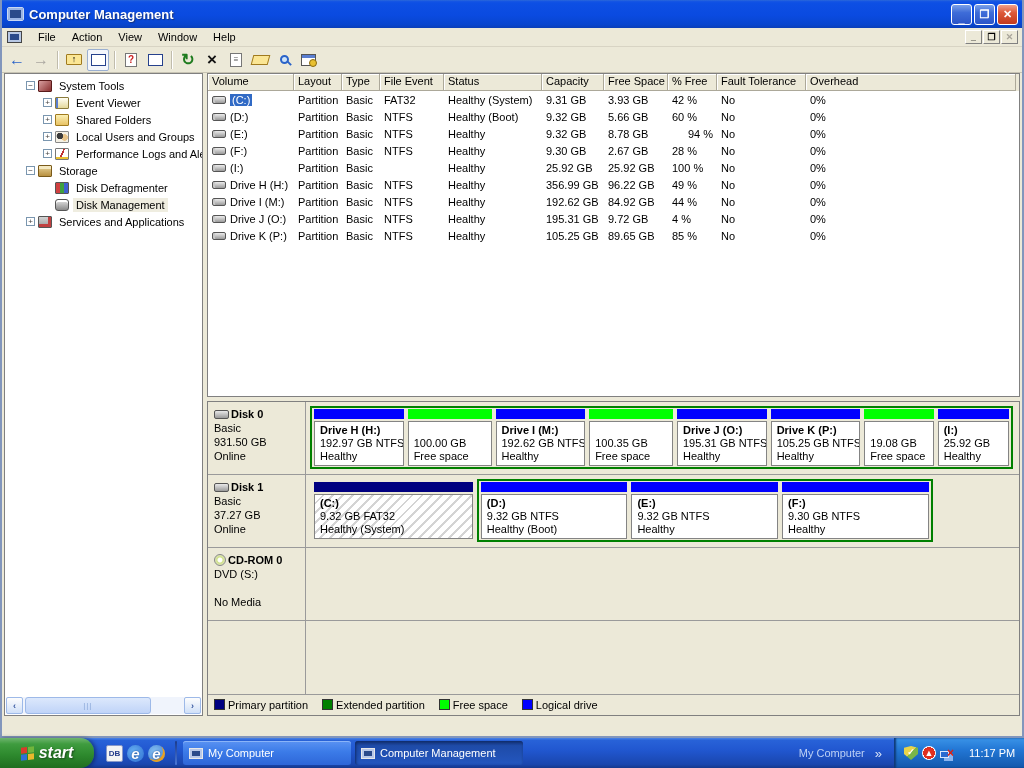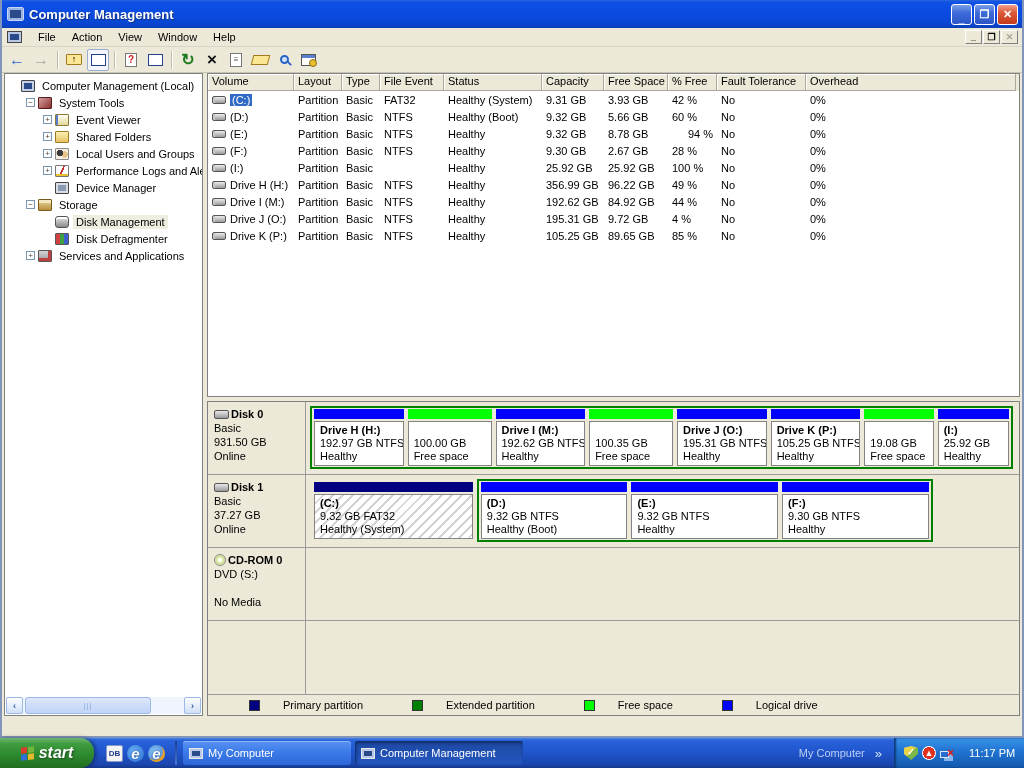--- a/index.html
+++ b/index.html
@@ -115,21 +115,21 @@
   .pgroup.ext { border-color:#008000; }
   .pgroup > .part { margin:1px 2px; }
   .part { display:flex; flex-direction:column; min-width:0; }
   .part-bar { height:10px; flex:none; }
   .part-body { flex:1; background:#fff; border:1px solid #848484; margin-top:2px; padding:2px 4px 0 5px; line-height:13px; overflow:hidden; white-space:nowrap; }
   .part-body.hatch { background:repeating-linear-gradient(135deg,#fff 0 5px,#d4d4d4 5px 7px); }
   .part-label { font-weight:bold; min-height:13px; }
 
   
   .legend { height:21px; border-top:1px solid #9a9a9a; display:flex; align-items:center; padding-left:6px; gap:14px; flex:none; }
-  .leg-item { display:flex; align-items:flex-end; gap:23px;margin-left:35px; }
+  .leg-item { display:flex; align-items:flex-start; gap:3px; }
   .leg-sq { width:11px; height:11px; border:1px solid #333; flex:none; }
 
   
   .taskbar { position:absolute; left:0; bottom:0; width:1024px; height:30px; display:flex; align-items:stretch;
              background:linear-gradient(#4a84e8,#2862d8 8%,#2157d0 40%,#1a46ae 88%,#15388c); }
   .start-btn { width:94px; border-radius:0 14px 14px 0; display:flex; align-items:center; justify-content:center; gap:5px;
                background:linear-gradient(#6fb56f,#3f9c3f 20%,#2e8a2e 55%,#1f6e1f); box-shadow:2px 0 4px rgba(0,0,0,.4);
                color:#fff; font-weight:bold; font-style:italic; font-size:16px; text-shadow:1px 1px 2px #1a4a1a; }
   .flag { width:13px; height:13px; transform:skewY(-6deg); flex:none;
           background-image:linear-gradient(#d93b2b,#d93b2b),linear-gradient(#71b53c,#71b53c),linear-gradient(#2f6fd6,#2f6fd6),linear-gradient(#e8b92c,#e8b92c);
@@ -223,25 +223,20 @@
           <span class="g i-search"></span>
         </span>
         <span class="tbi">
           <span class="g i-snap-in"></span>
         </span>
       </div>
 
     <div class="content">
       <div class="tree-panel">
         <div class="tree-items" id="tree-items">
-            <div class="titem" style="padding-left: 4px;">
-              <span class="texp none"></span>
-              <span class="ticon t-computer"></span>
-              <span class="tlabel">Computer Management (Local)</span>
-            </div>
             <div class="titem" style="padding-left: 21px;">
               <span class="texp">−</span>
               <span class="ticon t-system-tools"></span>
               <span class="tlabel">System Tools</span>
             </div>
             <div class="titem" style="padding-left: 38px;">
               <span class="texp">+</span>
               <span class="ticon t-event-viewer"></span>
               <span class="tlabel">Event Viewer</span>
             </div>
@@ -253,39 +248,34 @@
             <div class="titem" style="padding-left: 38px;">
               <span class="texp">+</span>
               <span class="ticon t-local-users"></span>
               <span class="tlabel">Local Users and Groups</span>
             </div>
             <div class="titem" style="padding-left: 38px;">
               <span class="texp">+</span>
               <span class="ticon t-performance-logs"></span>
               <span class="tlabel">Performance Logs and Alert:</span>
             </div>
-            <div class="titem" style="padding-left: 38px;">
-              <span class="texp none"></span>
-              <span class="ticon t-device-manager"></span>
-              <span class="tlabel">Device Manager</span>
-            </div>
             <div class="titem" style="padding-left: 21px;">
               <span class="texp">−</span>
               <span class="ticon t-storage"></span>
               <span class="tlabel">Storage</span>
             </div>
             <div class="titem" style="padding-left: 38px;">
               <span class="texp none"></span>
+              <span class="ticon t-disk-defrag"></span>
+              <span class="tlabel">Disk Defragmenter</span>
+            </div>
+            <div class="titem" style="padding-left: 38px;">
+              <span class="texp none"></span>
               <span class="ticon t-disk-management"></span>
               <span class="tlabel sel">Disk Management</span>
-            </div>
-            <div class="titem" style="padding-left: 38px;">
-              <span class="texp none"></span>
-              <span class="ticon t-disk-defrag"></span>
-              <span class="tlabel">Disk Defragmenter</span>
             </div>
             <div class="titem" style="padding-left: 21px;">
               <span class="texp">+</span>
               <span class="ticon t-services"></span>
               <span class="tlabel">Services and Applications</span>
             </div>
           </div>
         <div class="hscroll">
           <span class="sb-btn">‹</span>
           <span class="sb-track">

